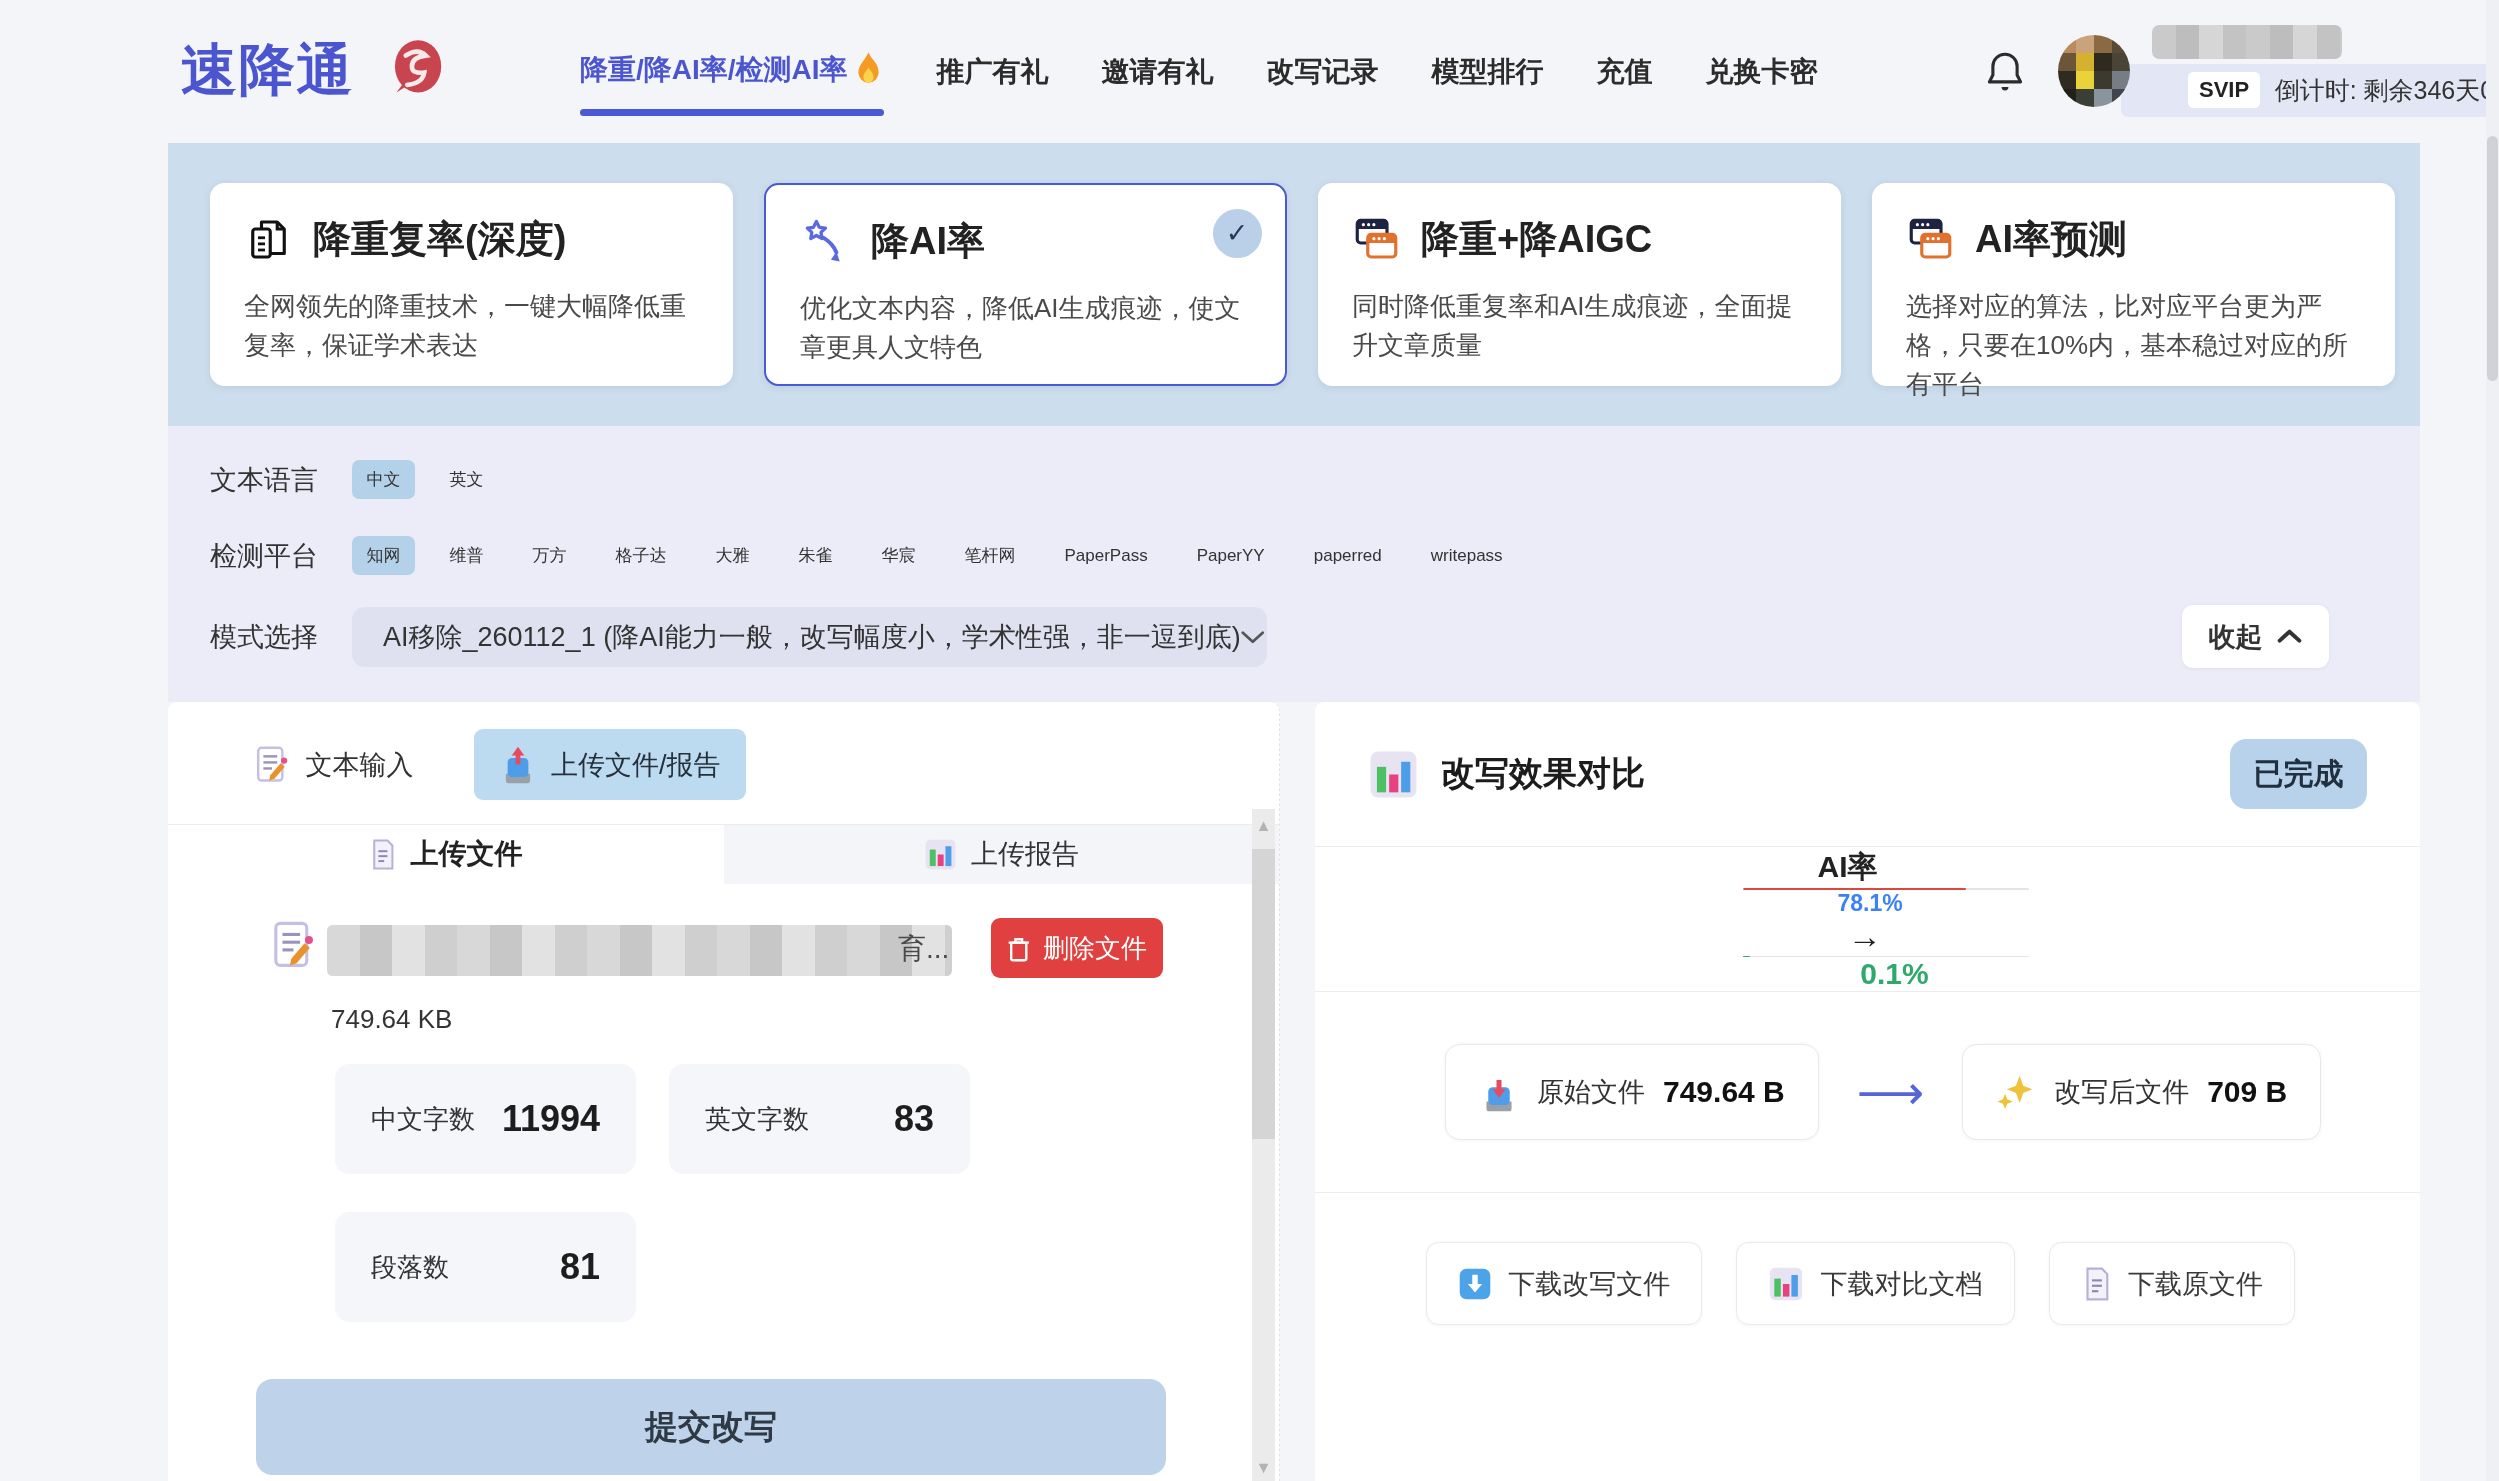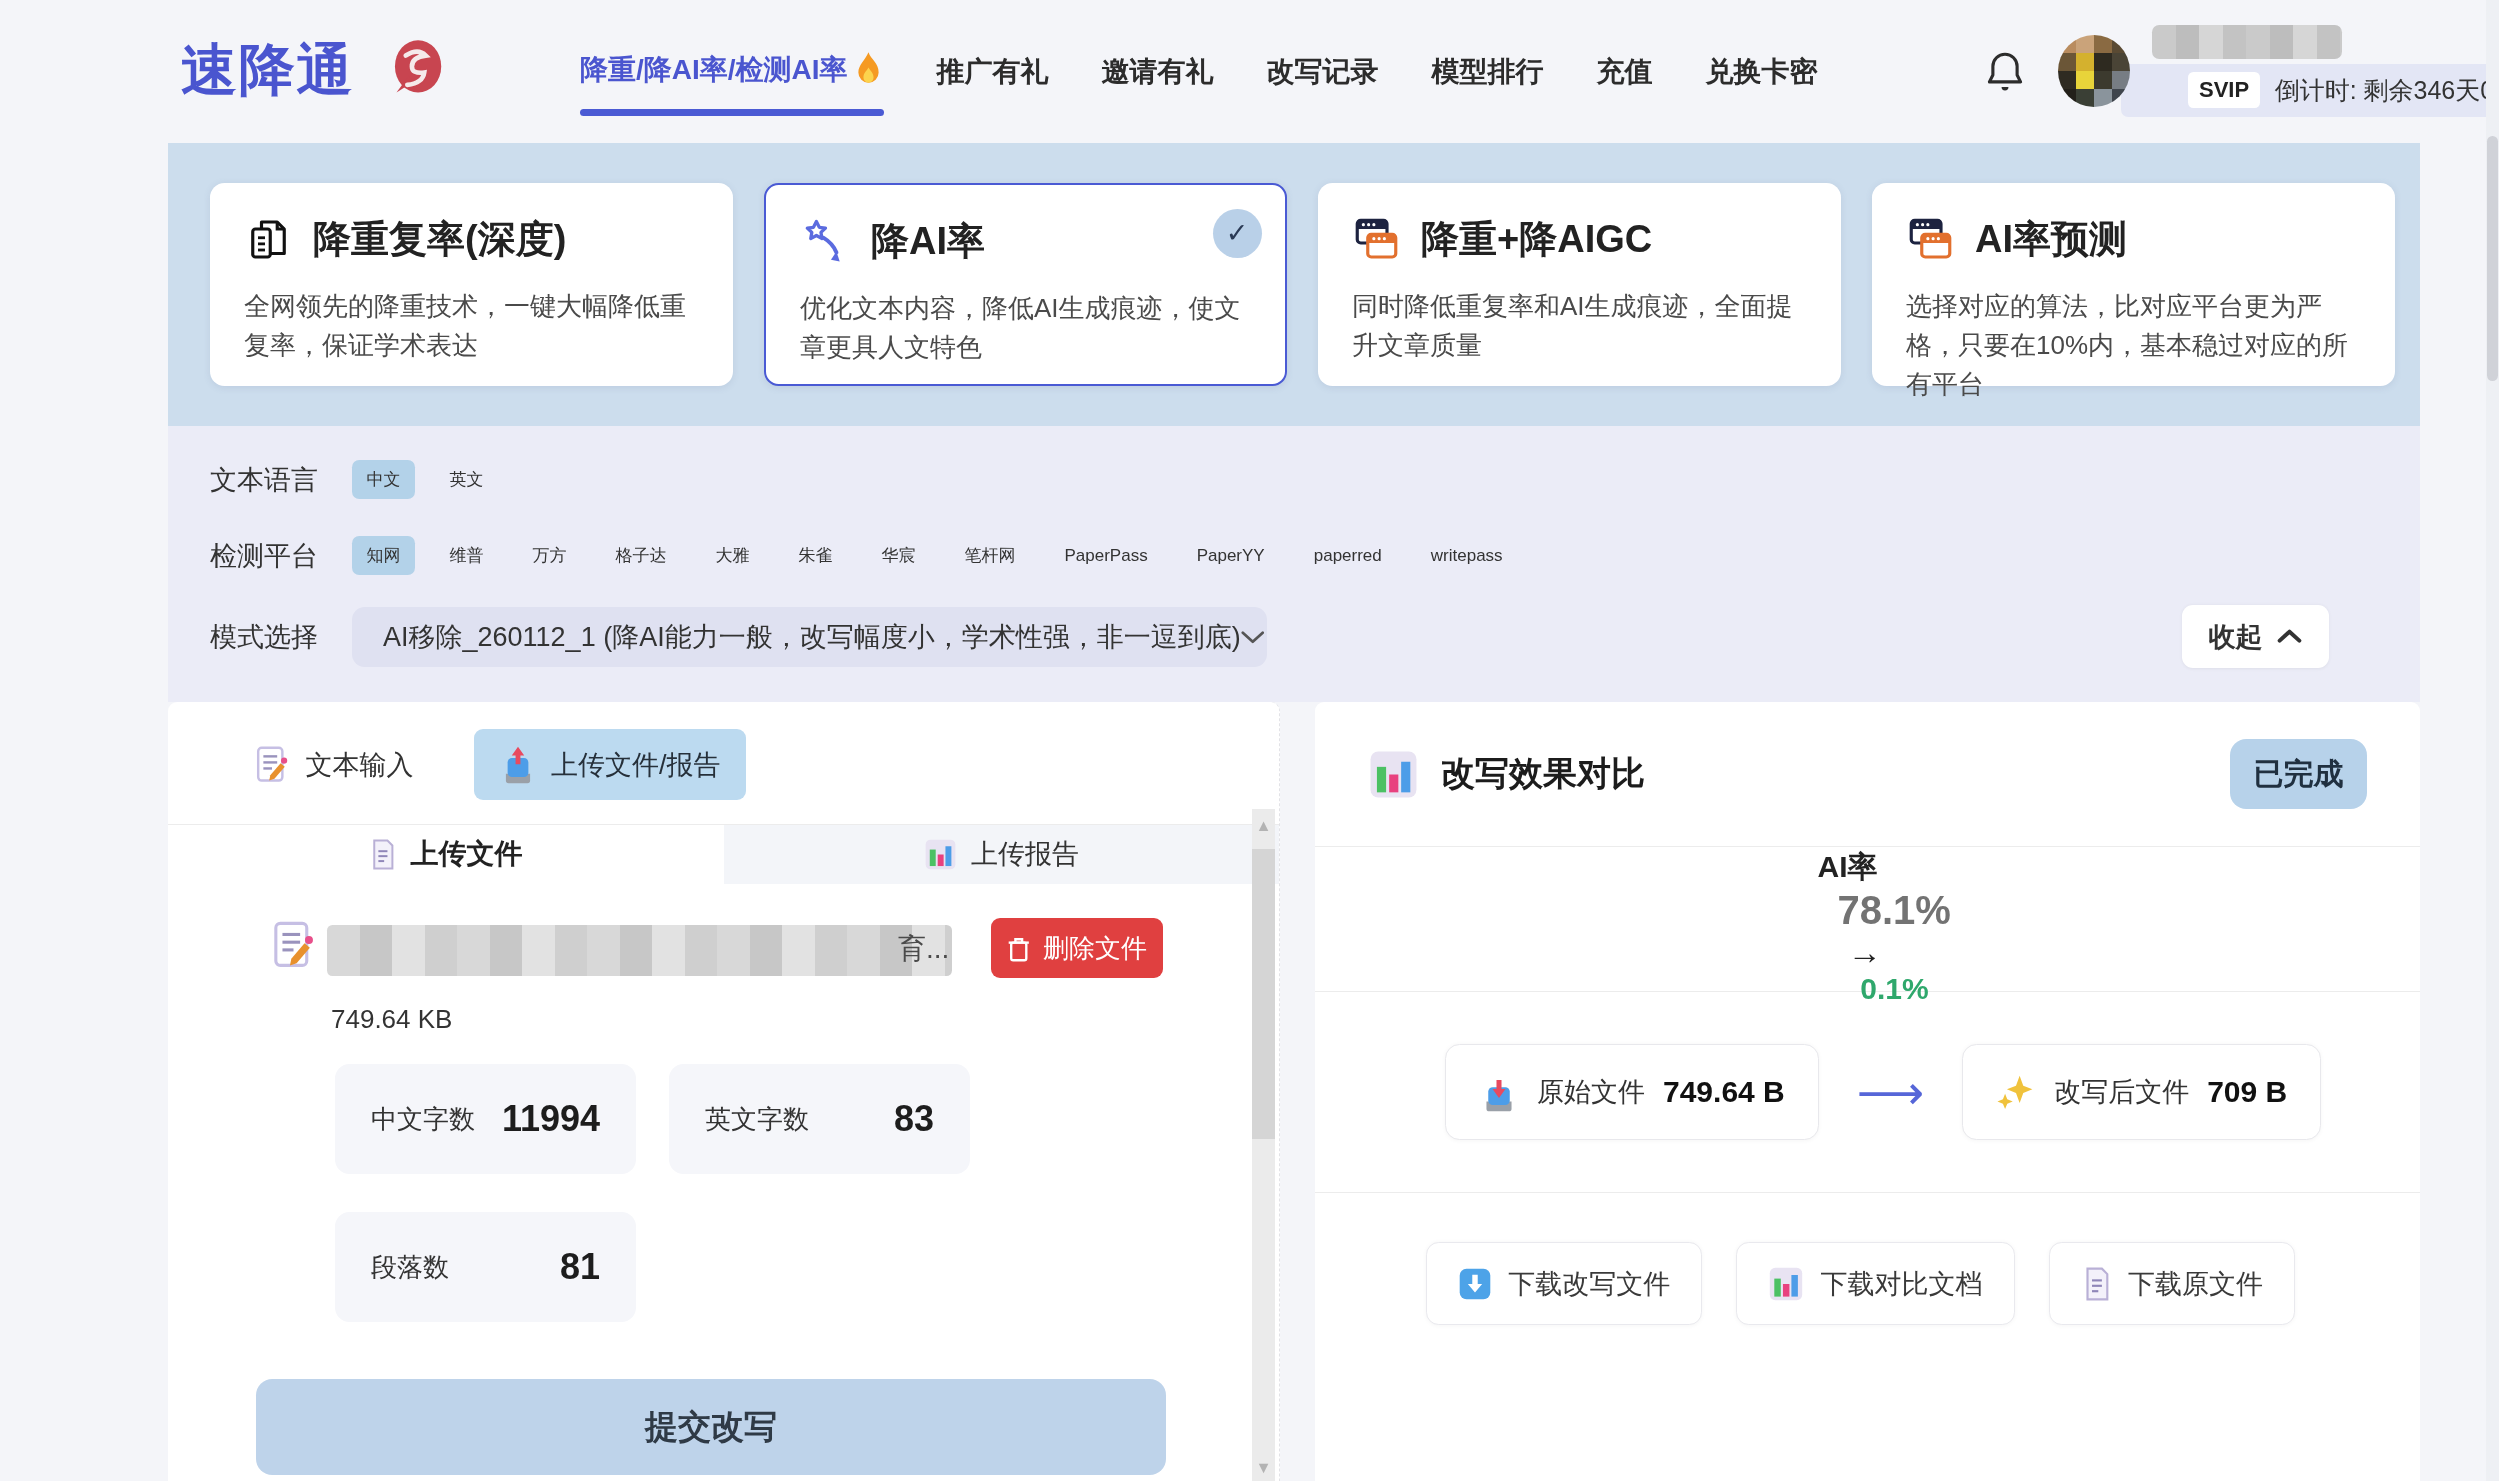--- a/index.html
+++ b/index.html
@@ -91,21 +91,21 @@
   .right-panel { position:absolute; left:1315px; top:702px; width:1105px; height:780px; background:#ffffff; border-radius:9px 9px 0 0; }
   .rp-header { height:145px; display:flex; align-items:center; padding:0 53px; border-bottom:1.8px solid #ececec; }
   .rp-title { font-size:34px; font-weight:bold; color:#1c1c1c; margin-left:22px; }
   .done-badge { margin-left:auto; background:#b7d2ea; border-radius:16.3px; padding:14.5px 23.5px; font-size:30px;
     font-weight:bold; color:#203040; }
   .ai-row { height:145px; display:flex; align-items:center; padding:0 43px; border-bottom:1.8px solid #ececec;flex-direction:column; }
   .ai-label { font-size:30px; font-weight:bold; color:#222; width:100px; }
   .bar-track { width:286px; height:27px; border-radius:13.6px; background:#e4e4e4; overflow:hidden; margin-left:36px; }
   .bar-fill-red { height:100%; border-radius:13.6px; background:#d9493f; }
   .bar-fill-green { height:100%; border-radius:13.6px; background:#36a872; min-width:7.2px; }
-  .ai-val-red { font-size:40px; font-weight:bold; color:#737373; margin-left:40px; width:100px; }
+  .ai-val-red { font-size:23px; font-weight:bold; color:#3b82f6; margin-left:40px; width:100px; }
   .ai-arrow { font-size:34px; color:#222; margin:0 7.2px 0 1.8px; }
   .ai-val-green { font-size:30px; font-weight:bold; color:#2fa86c; margin-left:54px; }
   .files-row { height:201px; display:flex; align-items:center; padding-left:130px; border-bottom:1.8px solid #ececec; }
   .file-card { height:96px; border:1.8px solid #e8e8ec; border-radius:14.5px; background:#ffffff; display:flex;
     align-items:center; gap:18px; padding:0 33px; box-shadow:0 0.9px 4.5px rgba(0,0,0,.04); }
   .fc-label { font-size:27px; color:#333; white-space:nowrap; }
   .fc-size { font-size:30px; font-weight:bold; color:#111; white-space:nowrap; }
   .long-arrow { font-size:47px; color:#5666d8; margin:0 38px; }
   .downloads-row { display:flex; align-items:flex-start; gap:34px; padding:49px 0 0 111px; }
   .dl-btn { height:83px; border:1.8px solid #e9e9ee; border-radius:12.7px; background:#ffffff; display:flex;

